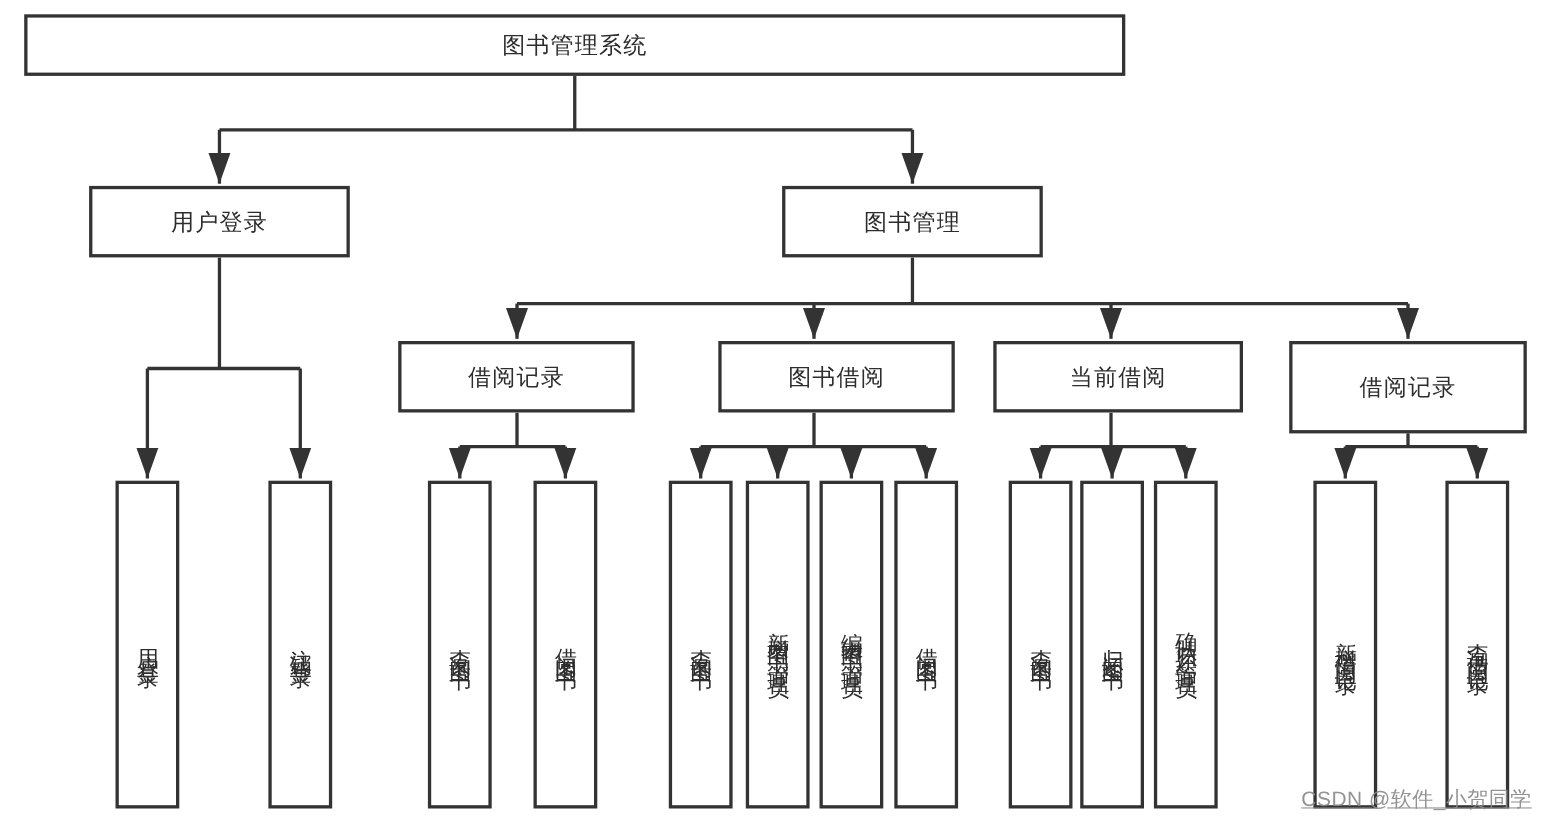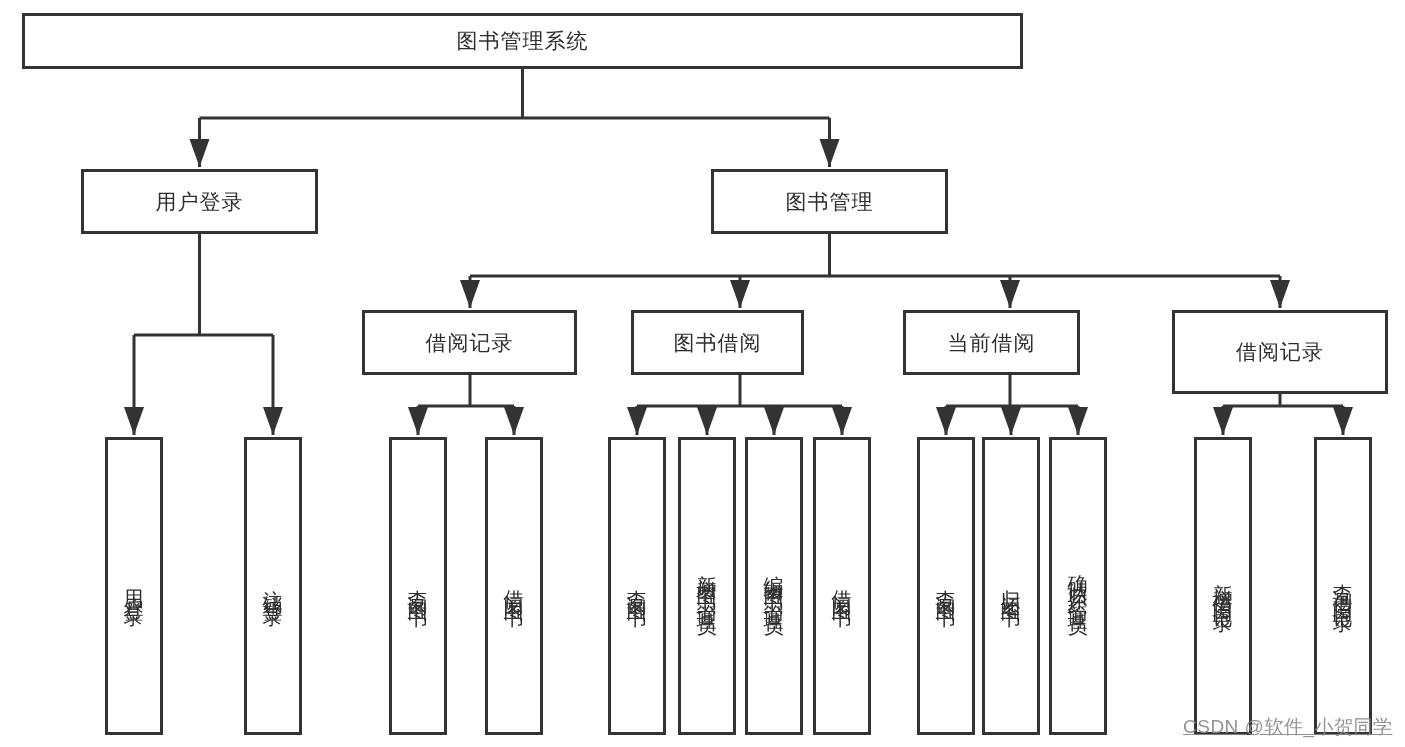--- a/index.html
+++ b/index.html
@@ -125,24 +125,24 @@
   <div class="box h" style="left:81px;top:169px;width:237px;height:65px">
     <span>用户登录</span>
   </div>
   <div class="box h" style="left:711px;top:169px;width:237px;height:65px">
     <span>图书管理</span>
   </div>
 
   <div class="box h" style="left:362px;top:310px;width:215px;height:65px">
     <span>借阅记录</span>
   </div>
-  <div class="box h" style="left:631px;top:310px;width:173px;height:65px">
+  <div class="box h" style="left:653px;top:310px;width:215px;height:65px">
     <span>图书借阅</span>
   </div>
-  <div class="box h" style="left:903px;top:310px;width:177px;height:65px">
+  <div class="box h" style="left:903px;top:310px;width:227px;height:65px">
     <span>当前借阅</span>
   </div>
   <div class="box h" style="left:1172px;top:310px;width:216px;height:84px">
     <span>借阅记录</span>
   </div>
 
   <div class="box v" style="left:105px;top:437px;width:58px;height:298px">
     <span>用户登录</span>
   </div>
   <div class="box v" style="left:244px;top:437px;width:58px;height:298px">

